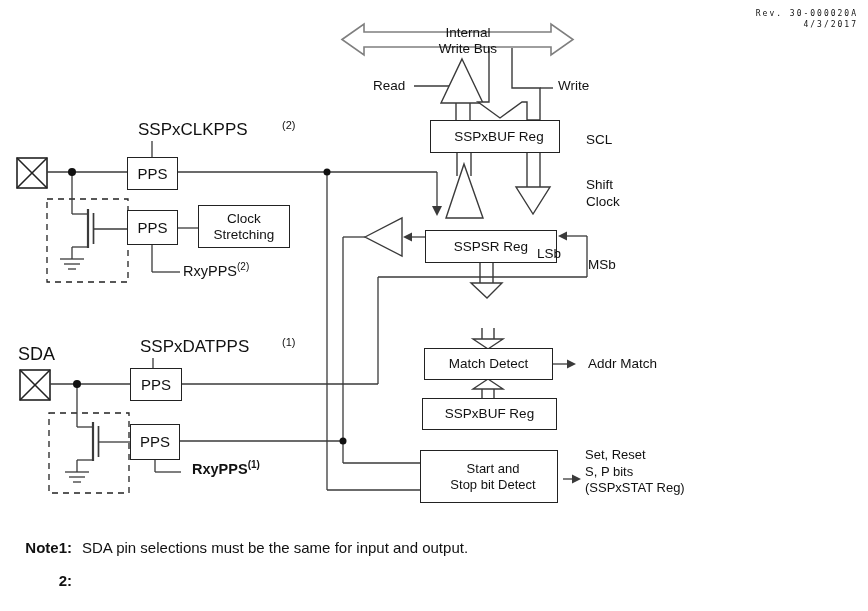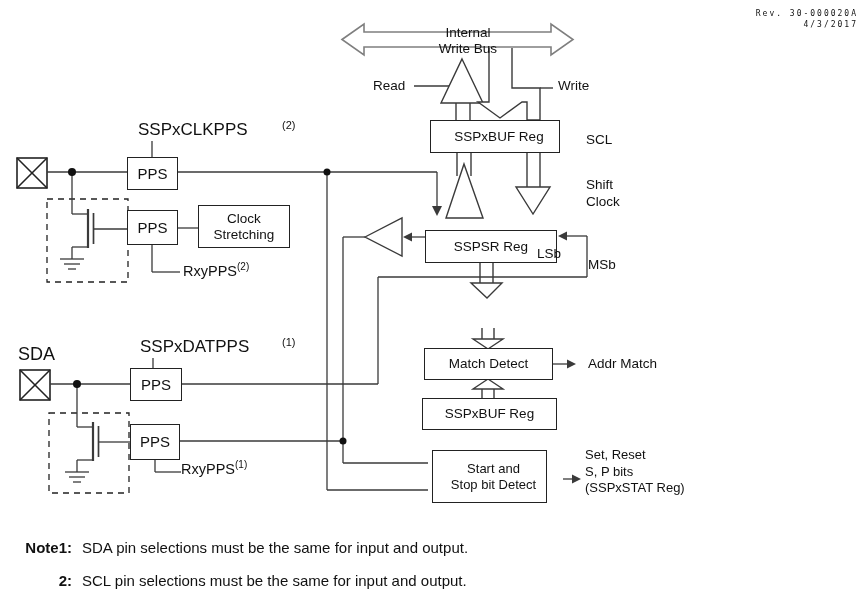--- a/index.html
+++ b/index.html
@@ -209,21 +209,21 @@
 
 
   <div class="box" style="left:424px;top:348px;width:129px;height:32px;">
       <span>Match Detect</span>
     </div>
 
   <div class="box" style="left:422px;top:398px;width:135px;height:32px;">
       <span>SSPxBUF Reg</span>
     </div>
 
-  <div class="box" style="left:432px;top:450px;width:115px;height:53px;font-size:13px;padding-left:8px;">
+  <div class="box" style="left:420px;top:450px;width:138px;height:53px;font-size:13px;padding-left:8px;">
     <div>Start and</div>
     <div>Stop bit Detect</div>
   </div>
 
   <div class="rev">
     <div>Rev. 30-000020A</div>
     <div>4/3/2017</div>
   </div>
 
   <div class="busLabel">
@@ -237,21 +237,21 @@
   <div class="lbl big" style="left:138px;top:122px;">SSPxCLKPPS</div>
   <div class="sup" style="left:282px;top:119px;">(2)</div>
 
   <div class="lbl big" style="left:140px;top:339px;text-align:center;">SSPxDATPPS</div>
   <div class="sup" style="left:282px;top:336px;">(1)</div>
 
   <div class="lbl" style="left:183px;top:259px;font-size:14.5px;">
     <span>RxyPPS</span><sup>(2)</sup>
   </div>
 
-  <div class="lbl" style="left:181px;top:457px;font-size:14.5px;">
+  <div class="lbl" style="left:192px;top:457px;font-size:14.5px;font-weight:bold;">
     <span>RxyPPS</span><sup>(1)</sup>
   </div>
 
   <div class="lbl" style="left:18px;top:346px;font-size:18px;">SDA</div>
   <div class="lbl" style="left:586px;top:132px;">SCL</div>
 
   <div class="lbl multiline" style="left:586px;top:177px;">
     <div>Shift</div>
     <div>Clock</div>
   </div>
@@ -266,16 +266,15 @@
     <div>S, P bits</div>
     <div>(SSPxSTAT Reg)</div>
   </div>
 
   <div class="note-row" style="left:0;top:539px;width:868px;height:20px;">
     <span class="note-label">Note1:</span>
     <span class="note-text">SDA pin selections must be the same for input and output.</span>
   </div>
   <div class="note-row" style="left:0;top:572px;width:868px;height:20px;">
     <span class="note-label">2:</span>
-    <span class="note-text">SCL pin selections must be the same for input and output.</span>
   </div>
 
 </div>
 
 </body></html>

